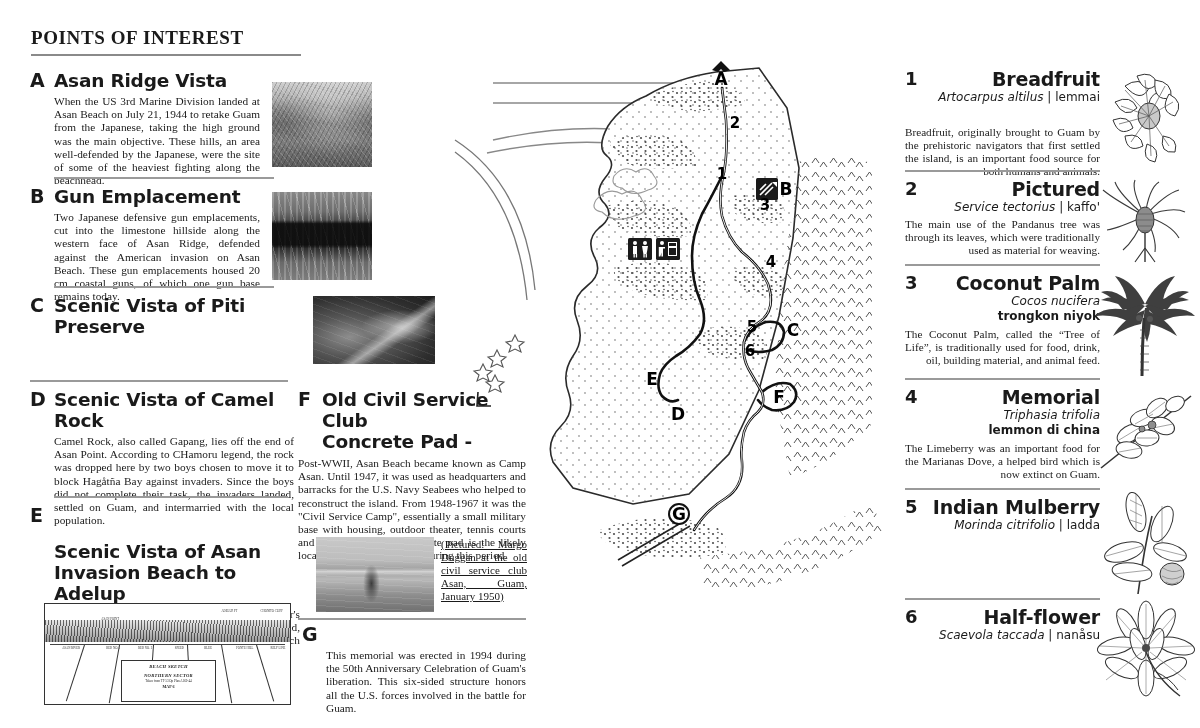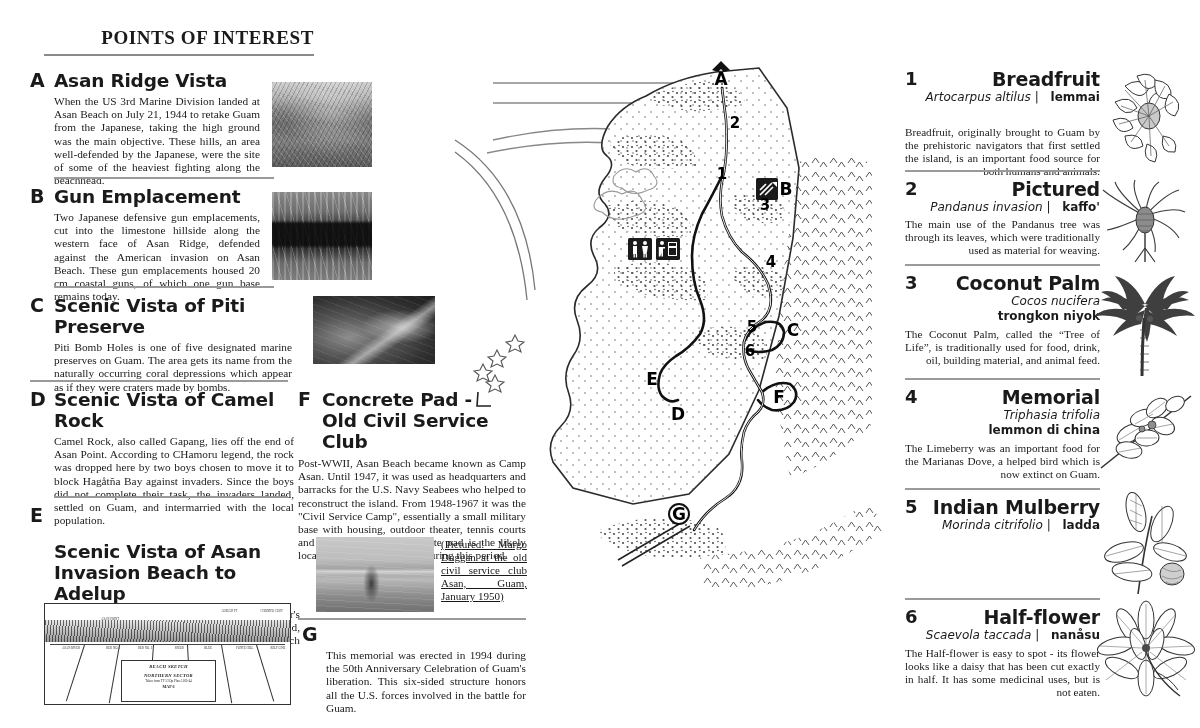--- a/index.html
+++ b/index.html
@@ -22,21 +22,21 @@
   .sec-title{
     font-family:"Liberation Serif", serif;
     font-weight:700;
     font-size:19px;
     letter-spacing:.6px;
     margin:0;
     padding:0 0 5px 0;
   }
   .sec-rule{height:2px;background:#8a8a8a;margin-bottom:9px;}
 
-  .left-head{position:absolute;left:44px;top:27px;width:270px;text-align:right;}
+  .left-head{position:absolute;left:31px;top:27px;width:270px;}
 
   
   .poi{position:absolute;}
   .poi-head{display:flex;align-items:flex-start;gap:9px;}
   .poi-letter{
     font-family:"DejaVu Sans", sans-serif;
     font-weight:700;font-size:19px;line-height:21px;
     width:15px;flex:0 0 15px;
   }
   .poi-name{
@@ -145,21 +145,21 @@
     font-family:"DejaVu Sans", sans-serif;font-weight:700;font-size:18px;
   }
   .plant-name{
     font-family:"DejaVu Sans", sans-serif;font-weight:700;font-size:19px;
     line-height:22px;text-align:right;letter-spacing:-.2px;
   }
   .plant-sci{
     font-family:"DejaVu Sans", sans-serif;font-size:12px;line-height:15px;
     text-align:right;font-style:italic;
   }
-  .plant-sci b{font-style:normal;font-weight:700;margin-left:8px;}
+  .plant-sci b{font-style:normal;font-weight:400;}
   .plant-body{
     font-family:"Liberation Serif", serif;
     font-size:11.2px;line-height:13px;text-align:justify;text-align-last:right;
   }
   .plant-art{position:absolute;}
 
   
   .map-svg{position:absolute;left:0;top:0;}
   .mk{
     font-family:"DejaVu Sans", sans-serif;
@@ -201,21 +201,20 @@
       <div class="poi-body indent" style="width:206px;">Two Japanese defensive gun emplacements, cut into the limestone hillside along the western face of Asan Ridge, defended against the American invasion on Asan Beach. These gun emplacements housed 20 cm coastal guns, of which one gun base remains today.</div>
     </div>
     <div class="photo cave" style="left:272px;top:192px;width:100px;height:88px;"></div>
     <div class="poi-rule" style="position:absolute;left:54px;top:286px;width:220px;"></div>
 
     <div class="poi" style="left:30px;top:295px;width:280px;">
       <div class="poi-head">
         <div class="poi-letter">C</div>
         <div class="poi-name">Scenic Vista of Piti Preserve</div>
       </div>
-      <div class="poi-body indent" style="width:238px;">Piti Bomb Holes is one of five designated marine preserves on Guam. The area gets its name from the naturally occurring coral depressions which appear as if they were craters made by bombs.</div>
     </div>
     <div class="photo aerial" style="left:313px;top:296px;width:122px;height:68px;"></div>
     <div class="poi-rule" style="position:absolute;left:30px;top:380px;width:258px;"></div>
 
     <div class="poi" style="left:30px;top:389px;width:270px;">
       <div class="poi-head">
         <div class="poi-letter">D</div>
         <div class="poi-name">Scenic Vista of Camel Rock</div>
       </div>
       <div class="poi-body indent" style="width:240px;">Camel Rock, also called Gapang, lies off the end of Asan Point. According to CHamoru legend, the rock was dropped here by two boys chosen to move it to block Hagåtña Bay against invaders. Since the boys did not complete their task, the invaders landed, settled on Guam, and intermarried with the local population.</div>
@@ -257,22 +256,22 @@
       </div>
     </div>
   </div>
 
   <div class="col-mid">
 
     <div class="poi" style="left:2px;top:389px;width:228px;">
       <div class="poi-head">
         <div class="poi-letter">F</div>
         <div>
+          <div class="poi-name">Old Civil Service Club</div>
           <div class="poi-name">Concrete Pad -</div>
-          <div class="poi-name">Old Civil Service Club</div>
         </div>
       </div>
       <div class="poi-body" style="margin-left:0px;width:228px;margin-top:5px;">Post-WWII, Asan Beach became known as Camp Asan. Until 1947, it was used as headquarters and barracks for the U.S. Navy Seabees who helped to reconstruct the island. From 1948-1967 it was the "Civil Service Camp", essentially a small military base with housing, outdoor theater, tennis courts and fire station.  This concrete pad is the likely location Civil Service Club during this period.</div>
     </div>
 
     <div class="photo woman" style="left:20px;top:537px;width:118px;height:75px;"></div>
     <div class="caption" style="position:absolute;left:145px;top:538px;width:86px;text-decoration:underline;">(Pictured: Margo Duggan at the old civil service club Asan, Guam, January 1950)</div>
 
     <div class="poi-rule" style="position:absolute;left:2px;top:618px;width:228px;"></div>
 
@@ -457,21 +456,21 @@
         <path d="M54 52 L30 26 M54 52 L50 16 M54 52 L70 22 M54 52 L78 38
                  M54 52 L26 42 M54 52 L24 60 M54 52 L36 78 M54 52 L56 92 M54 52 L74 82"></path>
       </g>
     </svg>
     <div class="plant-rule" style="position:absolute;left:5px;top:170px;width:195px;"></div>
 
     <div class="plant" style="left:5px;top:178px;width:195px;">
       <div class="plant-num">2</div>
       <div class="plant-name">Pictured</div>
       <div class="plant-sci">
-        <span>Pandanus invasion</span>
+        <span>Service tectorius</span>
         <span>|</span>
         <b>kaffo'</b>
       </div>
       <div class="plant-body" style="margin-top:3px;">The main use of the Pandanus tree was through its leaves, which were traditionally used as material for weaving.</div>
     </div>
     <svg class="plant-art" style="left:195px;top:168px;" width="100" height="100" viewBox="0 0 100 100">
       <g stroke="#3a3a3a" stroke-width="1.1" fill="none">
         <path d="M50 48 q-30 -16 -42 -26 M50 48 q-26 -22 -30 -34 M50 48 q-14 -26 -10 -36
                  M50 48 q4 -28 14 -34 M50 48 q20 -22 34 -26 M50 48 q28 -10 40 -4
                  M50 48 q26 8 34 22 M50 48 q12 22 10 36 M50 48 q-10 24 -22 34
@@ -568,21 +567,20 @@
     <div class="plant-rule" style="position:absolute;left:5px;top:598px;width:195px;"></div>
 
     <div class="plant" style="left:5px;top:606px;width:195px;">
       <div class="plant-num">6</div>
       <div class="plant-name">Half-flower</div>
       <div class="plant-sci">
         <span>Scaevola taccada</span>
         <span>|</span>
         <b>nanåsu</b>
       </div>
-      <div class="plant-body" style="margin-top:4px;">The Half-flower is easy to spot - its flower looks like a daisy that has been cut exactly in half. It has some medicinal uses, but is not eaten.</div>
     </div>
     <svg class="plant-art" style="left:192px;top:598px;" width="108" height="108" viewBox="0 0 108 108">
       <g stroke="#333" stroke-width="1" fill="#fff">
         <ellipse cx="54" cy="22" rx="8" ry="19"></ellipse>
         <ellipse cx="36" cy="28" rx="8" ry="19" transform="rotate(-28 36 28)"></ellipse>
         <ellipse cx="72" cy="28" rx="8" ry="19" transform="rotate(28 72 28)"></ellipse>
         <ellipse cx="24" cy="48" rx="19" ry="8" transform="rotate(-14 24 48)"></ellipse>
         <ellipse cx="84" cy="48" rx="19" ry="8" transform="rotate(14 84 48)"></ellipse>
         <ellipse cx="30" cy="70" rx="18" ry="8" transform="rotate(26 30 70)"></ellipse>
         <ellipse cx="78" cy="70" rx="18" ry="8" transform="rotate(-26 78 70)"></ellipse>

